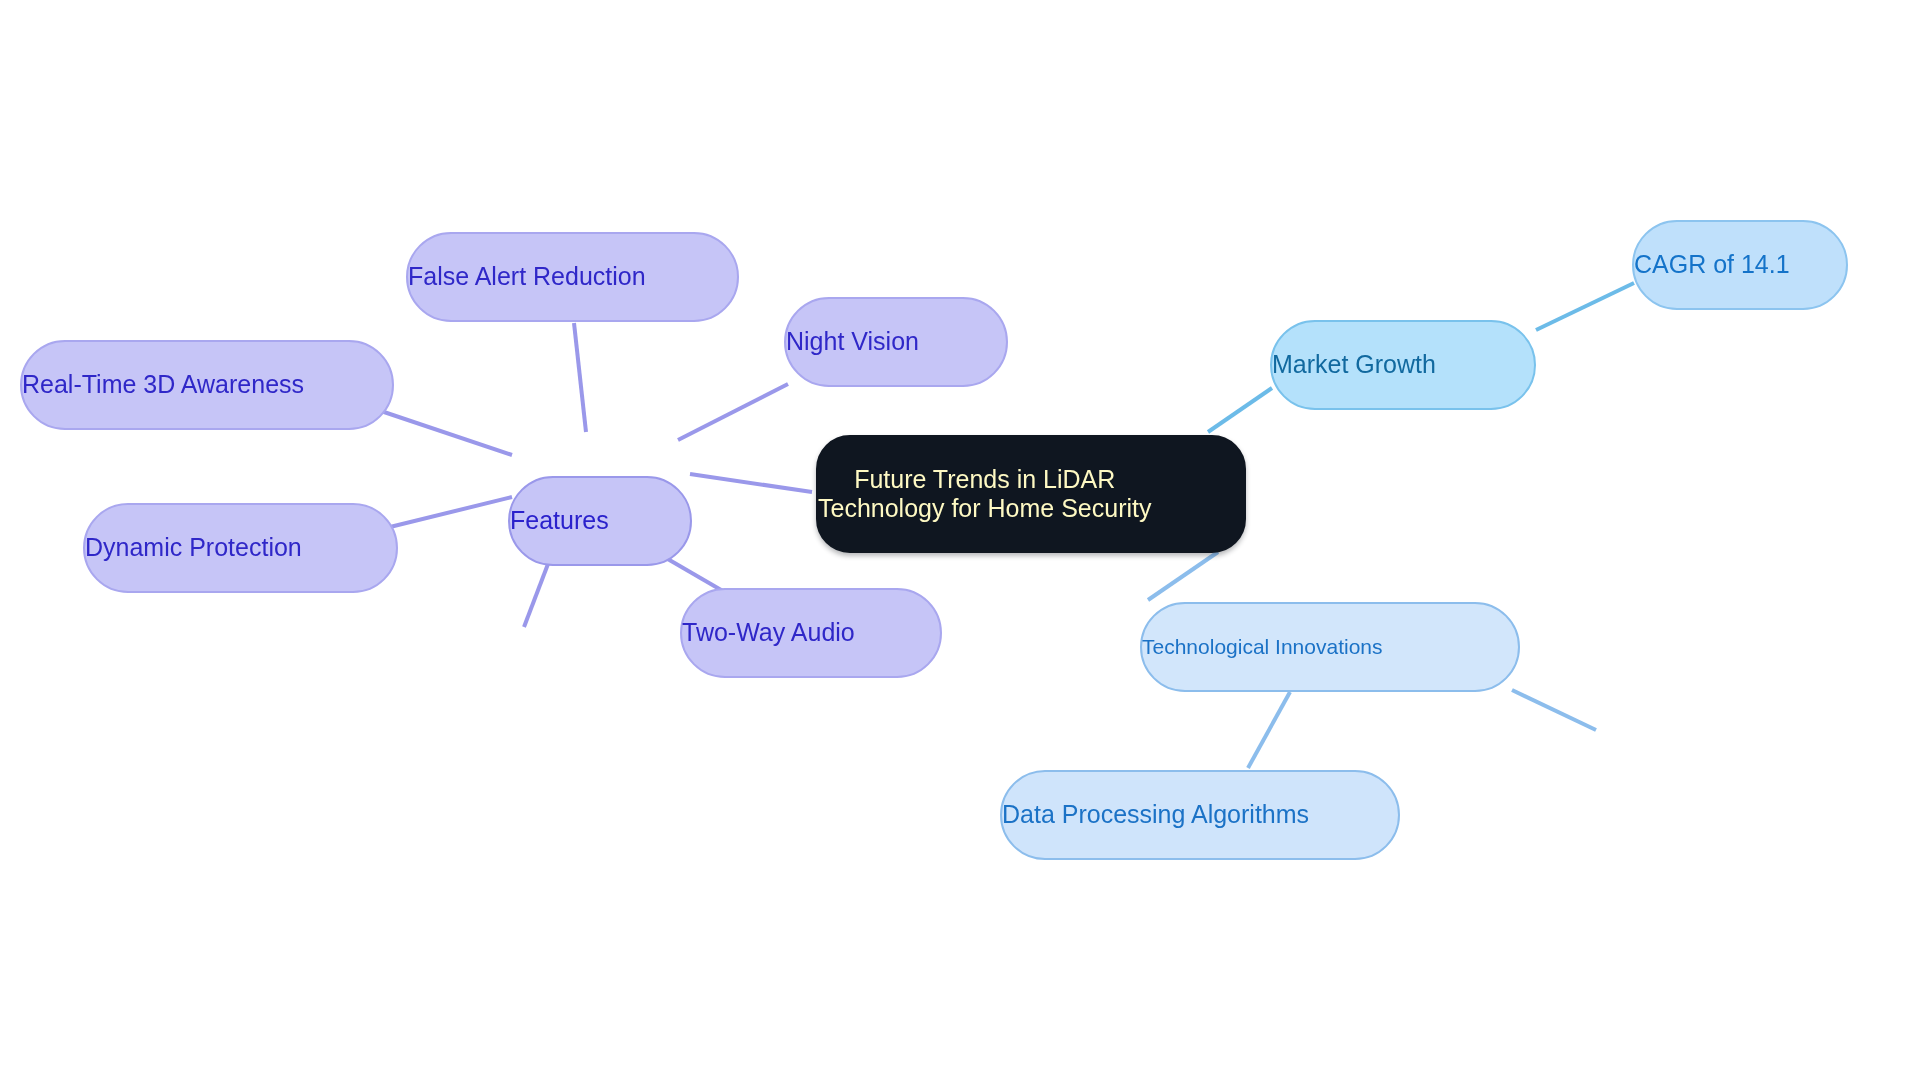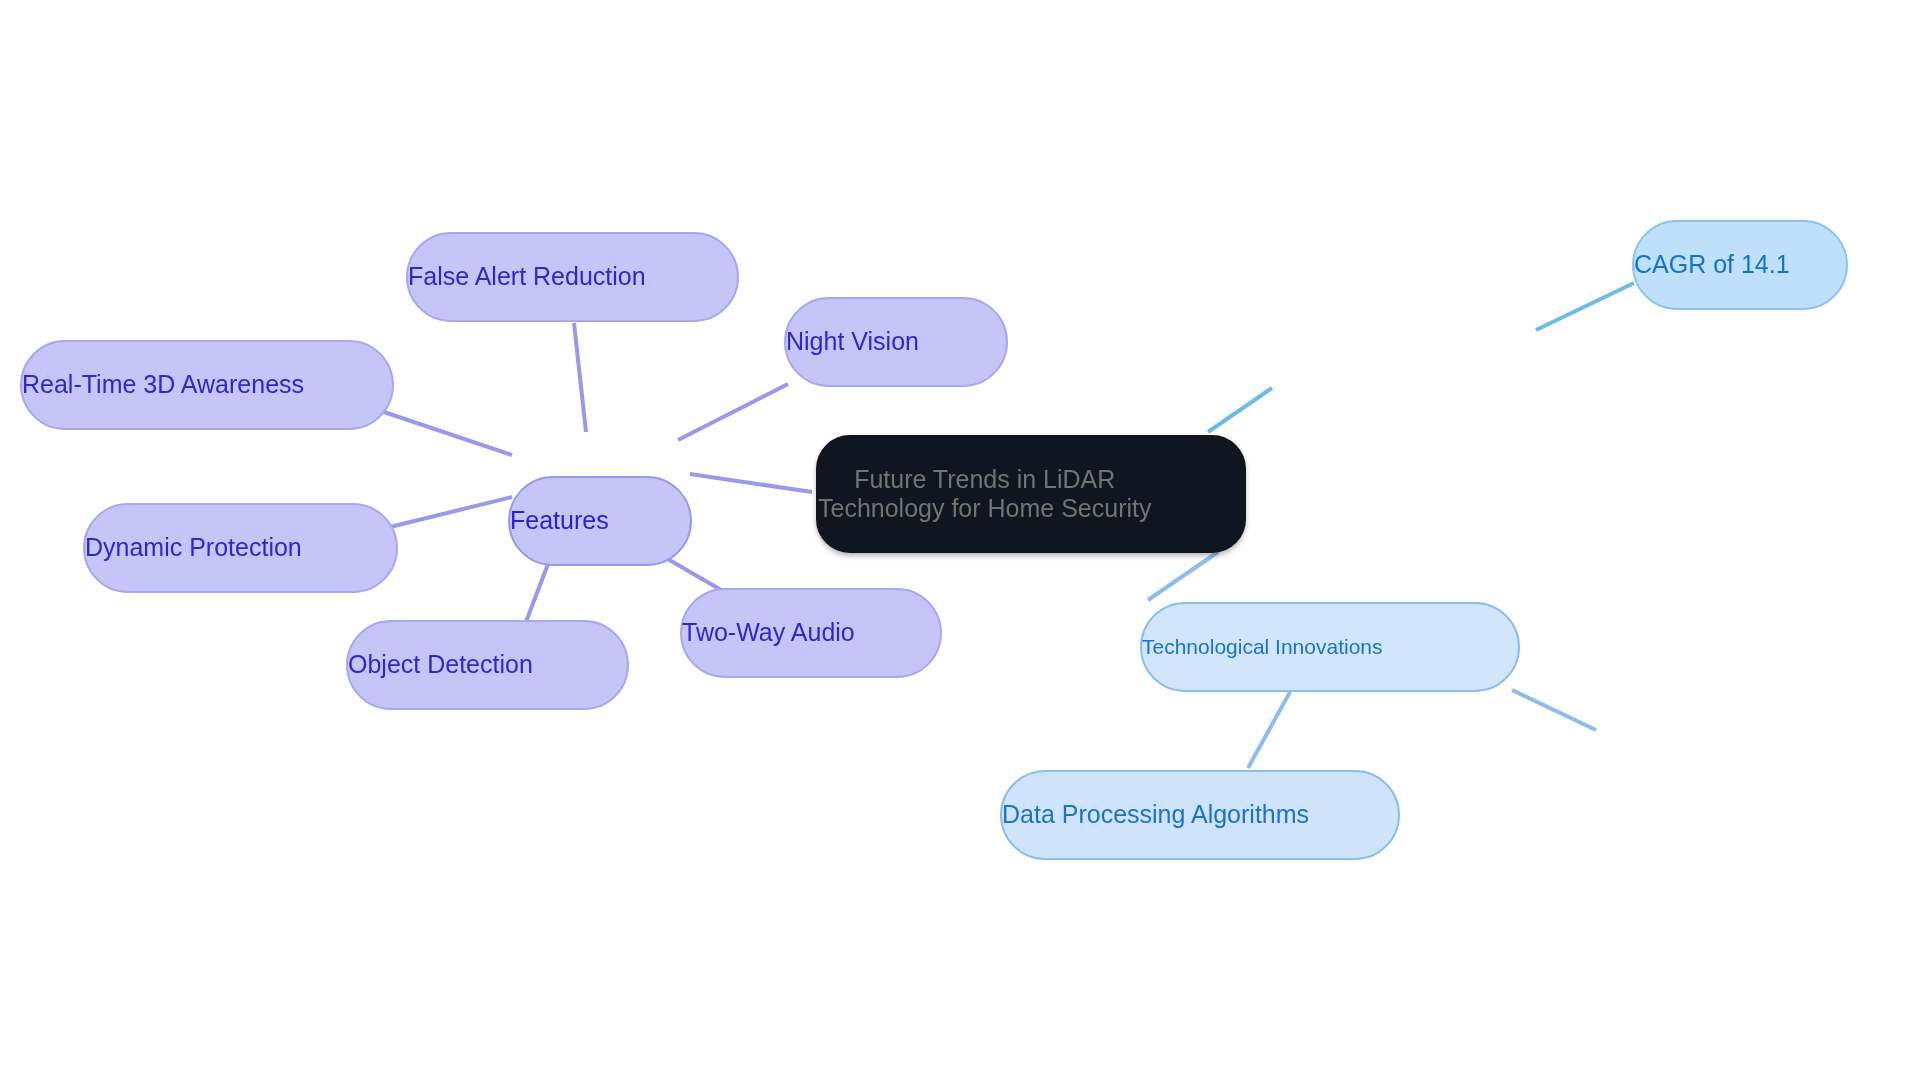--- a/index.html
+++ b/index.html
@@ -34,21 +34,21 @@
     border-radius: 999px;
     border-style: solid;
     border-width: 2px;
     line-height: 1.18;
     white-space: pre-line;
     z-index: 3;
   }
   .node-root {
     background: #0f1620;
     border-color: #0f1620;
-    color: #737373;
+    color: #fef9c3;
     font-size: 25px;
     border-radius: 34px;
     box-shadow: 0 3px 5px rgba(20,24,30,0.30);
   }
   .node-branch-purple {
     background: #c6c5f7;
     border-color: #9a98ea;
     color: #2a21cc;
     font-size: 25px;
     margin-top: 44px;
@@ -134,28 +134,28 @@
   </div>
 
   <div class="node node-leaf-purple" style="left:20px; top:340px; width:374px; height:90px;">
     <span>Real-Time 3D Awareness</span>
   </div>
 
   <div class="node node-leaf-purple" style="left:83px; top:503px; width:315px; height:90px;">
     <span>Dynamic Protection</span>
   </div>
 
-  <div class="node node-leaf-purple" style="left:346px; top:620px; width:283px; height:90px;">
-    <span>Object Detection</span>
-  </div>
 
   <div class="node node-leaf-purple" style="left:680px; top:588px; width:262px; height:90px;">
     <span>Two-Way Audio</span>
   </div>
 
+  <div class="node node-branch-blue" style="left:1270px; top:320px; width:266px; height:90px;">
+    <span>Market Growth</span>
+  </div>
 
   <div class="node node-leaf-blue" style="left:1632px; top:220px; width:216px; height:90px;">
     <span>CAGR of 14.1</span>
   </div>
 
   <div class="node node-branch-blue2" style="left:1140px; top:602px; width:380px; height:90px;">
     <span>Technological Innovations</span>
   </div>
 
   <div class="node node-leaf-blue2" style="left:1000px; top:770px; width:400px; height:90px;">

